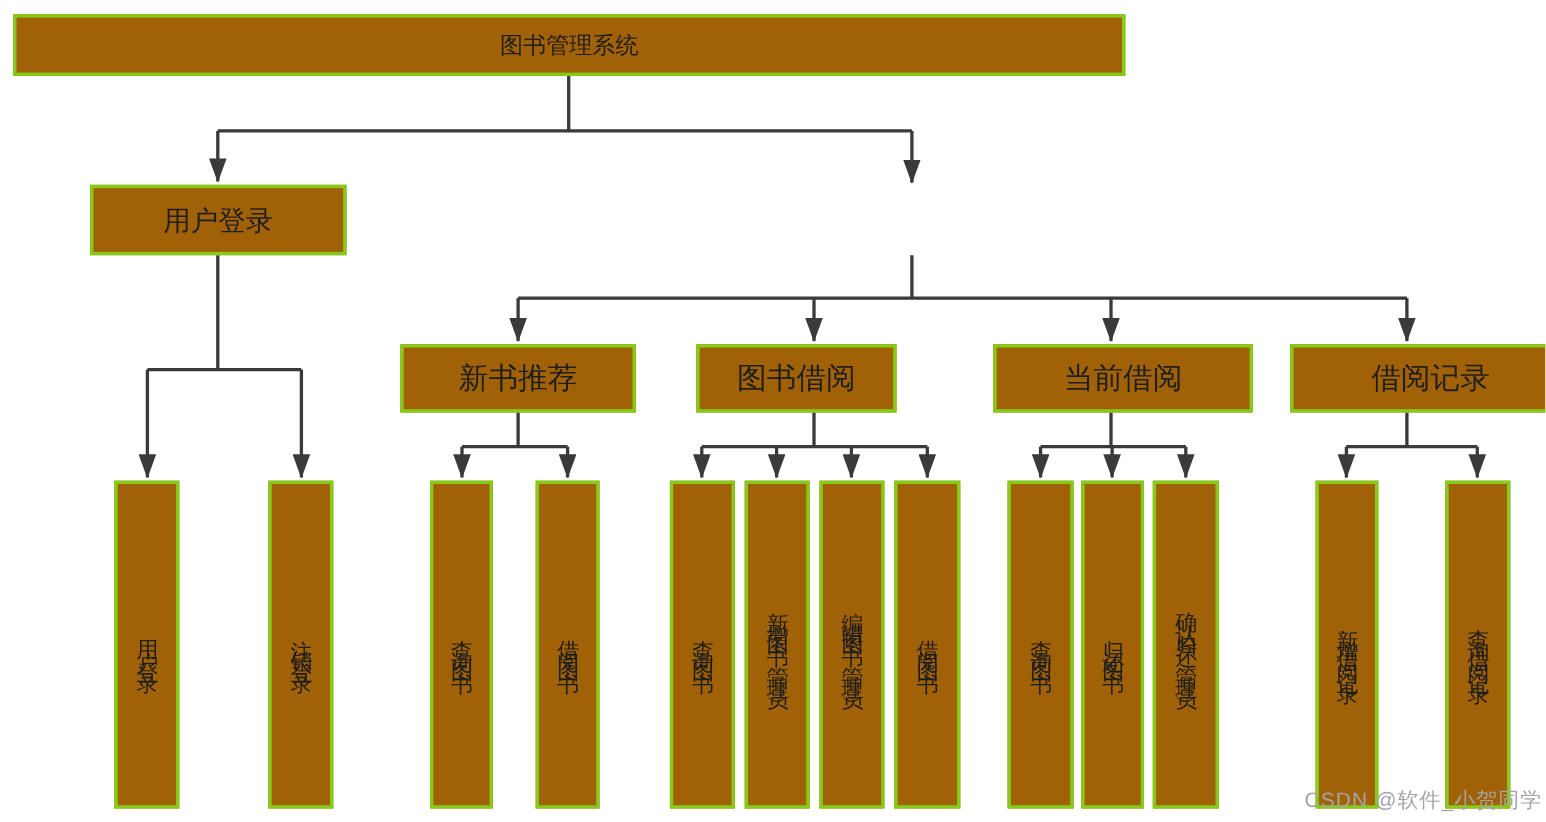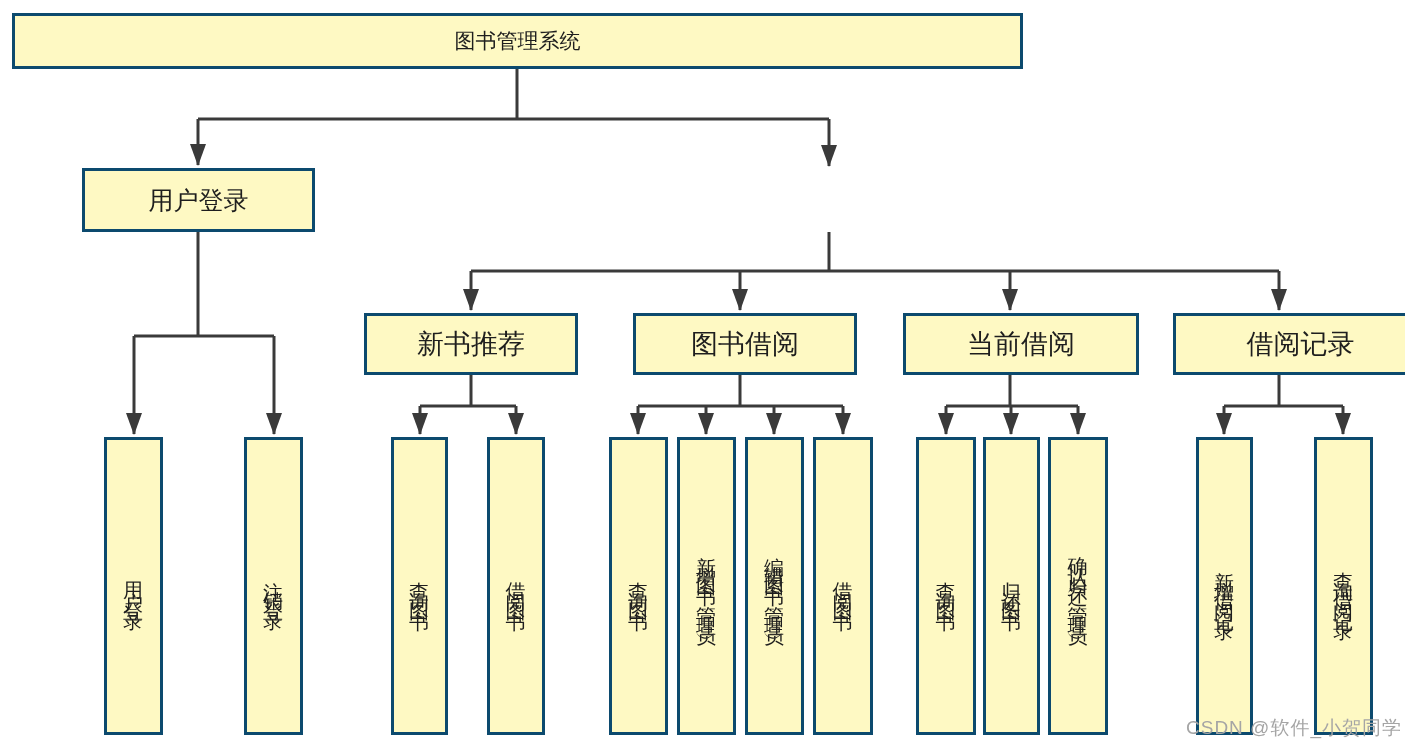--- a/index.html
+++ b/index.html
@@ -2,21 +2,21 @@
 <html><head>
 <meta charset="utf-8">
 <style>
   html,body{margin:0;padding:0;background:#ffffff;}
   .stage{
     position:relative;width:1405px;height:747px;background:#ffffff;overflow:hidden;
     font-family:"Liberation Sans","DejaVu Sans",sans-serif;color:#1e1e1e;
   }
   .connectors{position:absolute;left:0;top:0;pointer-events:none;}
   .node{
-    position:absolute;box-sizing:border-box;border:3px solid #0c4a6e;background:#fef9c3;
+    position:absolute;box-sizing:border-box;border:3px solid #84cc16;background:#a16207;
     display:flex;align-items:center;justify-content:center;text-align:center;
     color:#1e1e1e;
   }
   .lvl-root{font-size:21px;}
   .lvl2{font-size:25px;}
   .lvl3{font-size:27px;}
   .leaf{
     writing-mode:vertical-rl;
     font-size:20px;letter-spacing:10px;line-height:1;
   }
@@ -64,21 +64,21 @@
     <line x1="1078" y1="406" x2="1078" y2="434" stroke="#3a3a3a" stroke-width="3" marker-end="url(#arw)"></line>
     <line x1="1224" y1="406" x2="1224" y2="434" stroke="#3a3a3a" stroke-width="3" marker-end="url(#arw)"></line>
     <line x1="1343" y1="406" x2="1343" y2="434" stroke="#3a3a3a" stroke-width="3" marker-end="url(#arw)"></line>
   </svg>
 
   <div class="node lvl-root" style="left:12px;top:13px;width:1011px;height:56px">图书管理系统</div>
 
   <div class="node lvl2" style="left:82px;top:168px;width:233px;height:64px">用户登录</div>
 
   <div class="node lvl3" style="left:364px;top:313px;width:214px;height:62px">新书推荐</div>
-  <div class="node lvl3" style="left:633px;top:313px;width:224px;height:62px">图书借阅</div>
+  <div class="node lvl3" style="left:633px;top:313px;width:182px;height:62px">图书借阅</div>
   <div class="node lvl3" style="left:903px;top:313px;width:236px;height:62px">当前借阅</div>
   <div class="node lvl3" style="left:1173px;top:313px;width:255px;height:62px">借阅记录</div>
 
   <div class="node leaf" style="left:104px;top:437px;width:59px;height:298px">用户登录</div>
   <div class="node leaf" style="left:244px;top:437px;width:59px;height:298px">注销登录</div>
 
   <div class="node leaf" style="left:391px;top:437px;width:57px;height:298px">查询图书</div>
   <div class="node leaf" style="left:487px;top:437px;width:58px;height:298px">借阅图书</div>
 
   <div class="node leaf" style="left:609px;top:437px;width:59px;height:298px">查询图书</div>

